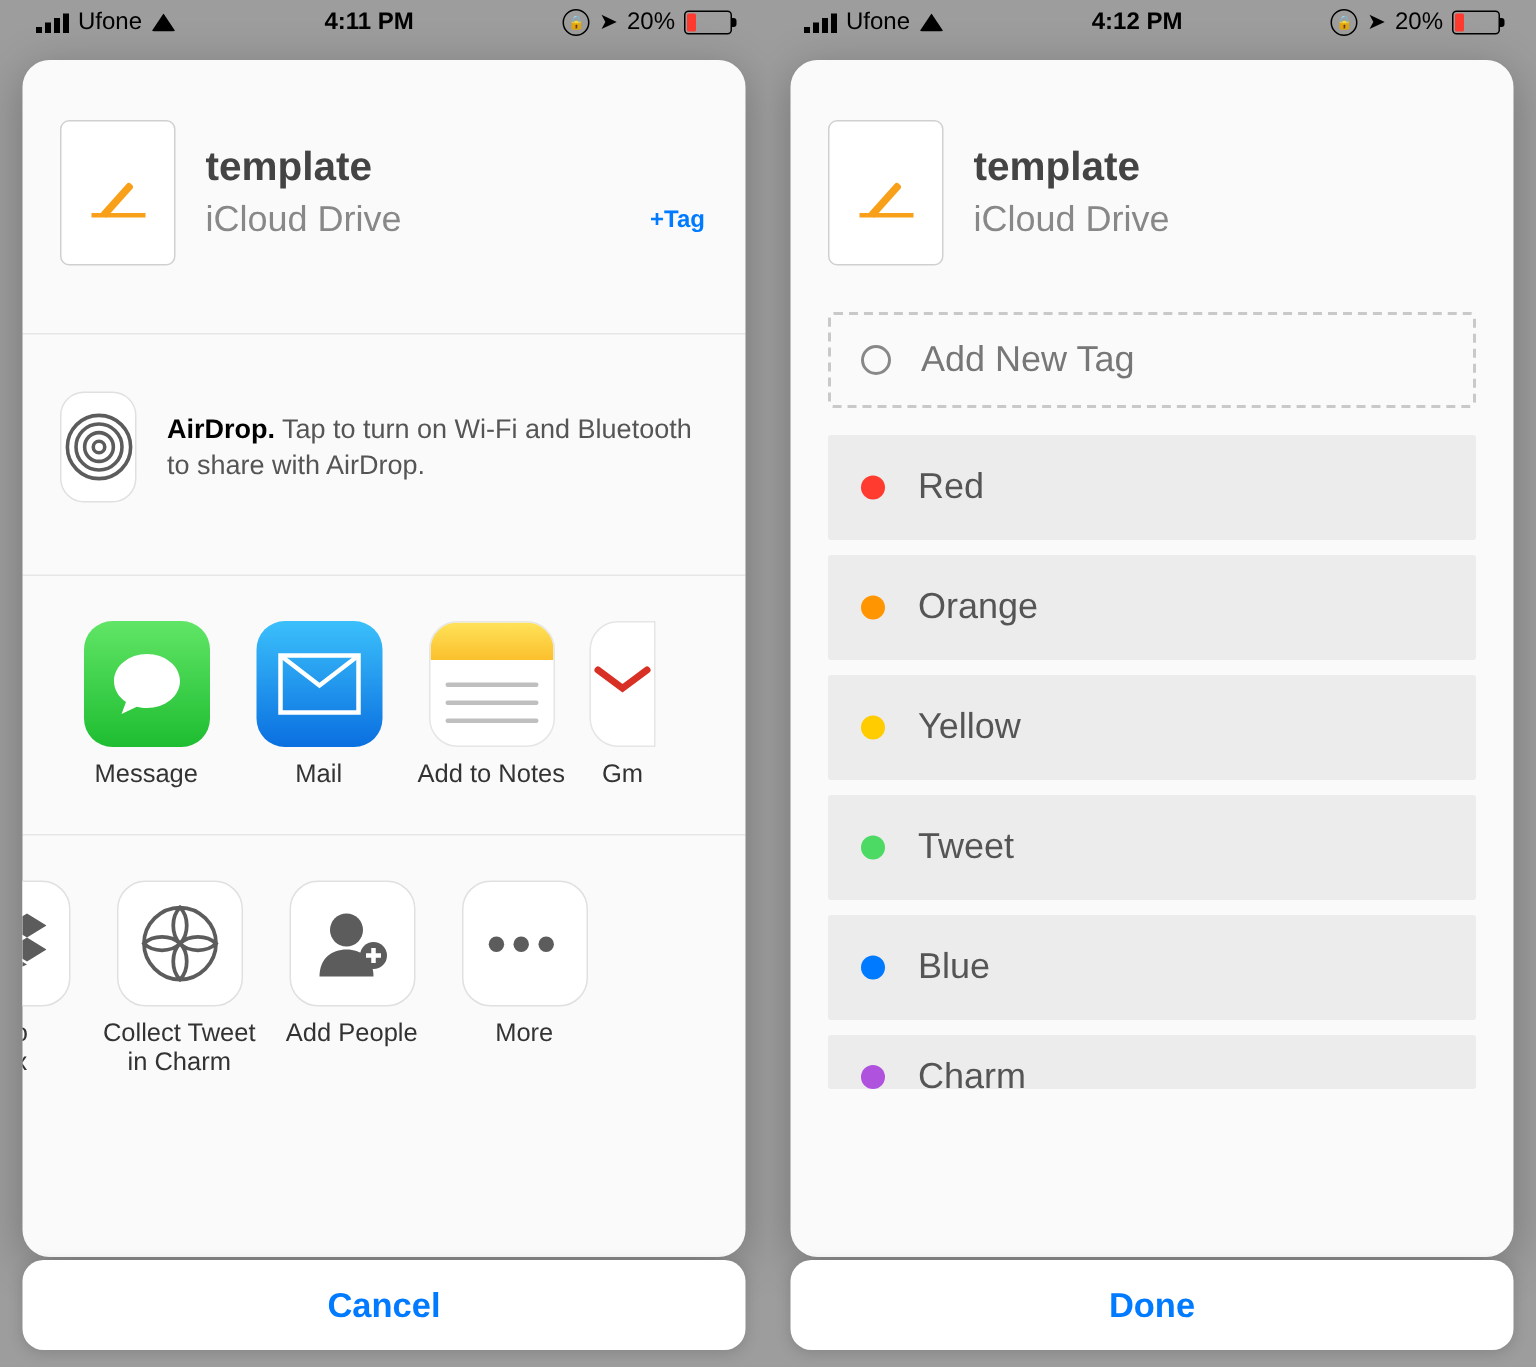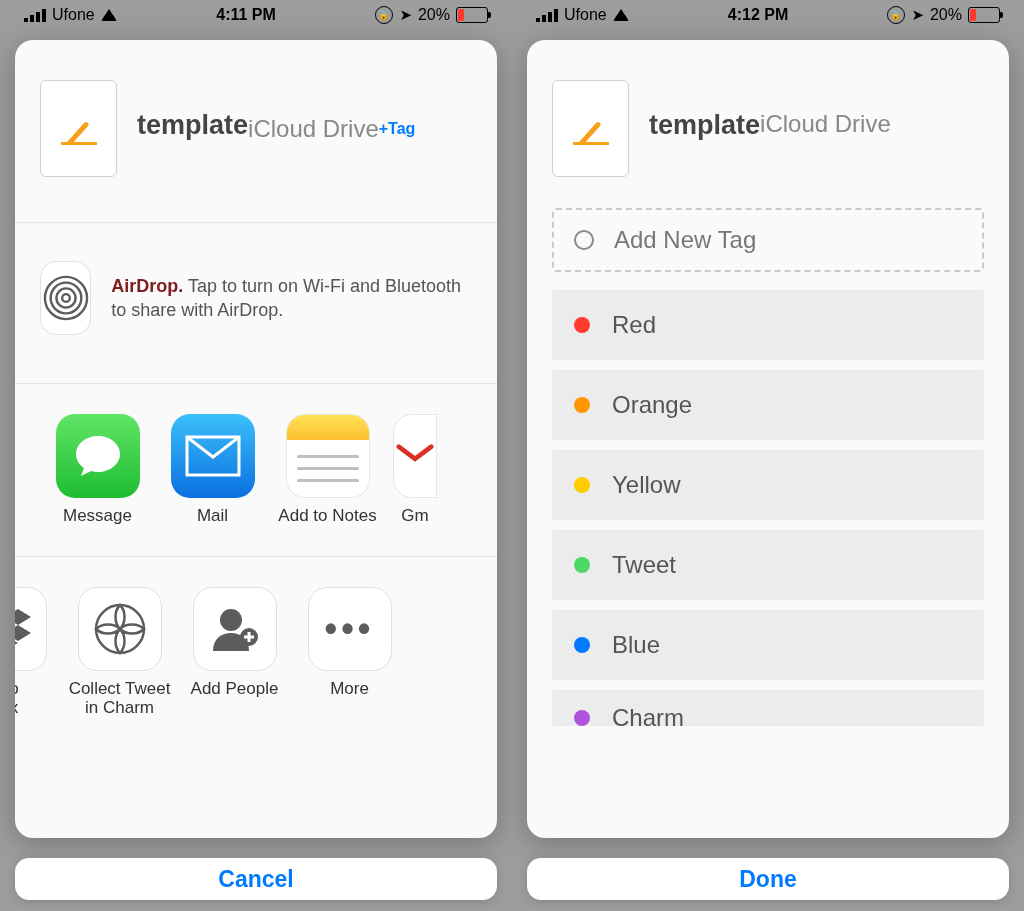--- a/index.html
+++ b/index.html
@@ -105,40 +105,40 @@
   .pages-glyph::before{
     content:''; position:absolute; left:2px; right:2px; bottom:0;
     height:3px; background:#f9a01b;
   }
   .pages-glyph::after{
     content:''; position:absolute; left:8px; bottom:3px;
     width:5px; height:28px; background:#f9a01b;
     transform:rotate(42deg); transform-origin:bottom left;
     border-radius:2px 2px 1px 1px;
   }
-  .filemeta { flex:1; display:flex; flex-direction:row; }
+  .filemeta { flex:1; display:flex; flex-direction:column; }
   .filetitle { font-size:27px; font-weight:600; color:#444; margin-bottom:6px;}
   .filesub-row { display:flex; align-items:center; justify-content:space-between; }
   .filesub { font-size:24px; color:#888; }
   .tagbtn { color:#007aff; font-size:16px; font-weight:600; padding-right:2px; }
 
   
   .airdrop {
     display:flex; align-items:center; gap:20px;
     padding: 38px 25px 48px 25px;
     border-bottom: 1px solid rgba(0,0,0,0.08);
   }
   .ad-icon {
     width:72px; height:72px; background:#fff; border-radius:16px;
     border:1px solid #e0e0e0;
     display:flex; align-items:center; justify-content:center;
   }
   .ad-icon svg { width:46px; height:46px; }
   .ad-text { font-size:18px; color:#555; line-height:1.35; }
-  .ad-text b { font-weight:600; color:#7f1d1d; }
+  .ad-text b { font-weight:600; color:#000000; }
 
   
   .sharerow {
     display:flex; align-items:flex-start;
     padding: 30px 0 30px 25px;
     border-bottom: 1px solid rgba(0,0,0,0.08);
     gap:0;
     overflow:hidden;
   }
   .shareitem {
@@ -188,21 +188,21 @@
   }
   .acticon.dropbox svg{width:52px;height:52px; fill:#5c5c5c;}
   .acticon.charm svg{width:56px;height:56px; stroke:#5c5c5c; fill:none; stroke-width:2.5;}
   .acticon.addpeople svg{width:52px;height:52px; fill:#5c5c5c;}
   .acticon.more { font-size:36px; color:#5c5c5c; letter-spacing:4px; font-weight:bold;}
 
   
   .footerbtn {
     position:absolute;
     left:15px; right:15px; bottom:11px;
-    height:42px;
+    height:60px;
     background:#fff;
     border-radius:14px;
     display:flex; align-items:center; justify-content:center;
     color:#007aff; font-size:23px; font-weight:600;
     box-shadow:0 2px 10px rgba(0,0,0,0.15);
   }
 
   
   .tag-body { padding: 0 25px; }
   .addNew {

